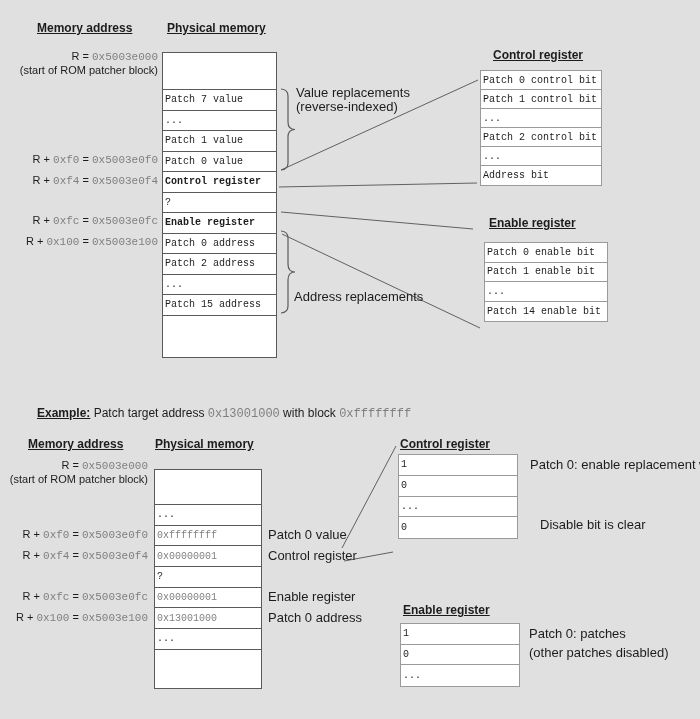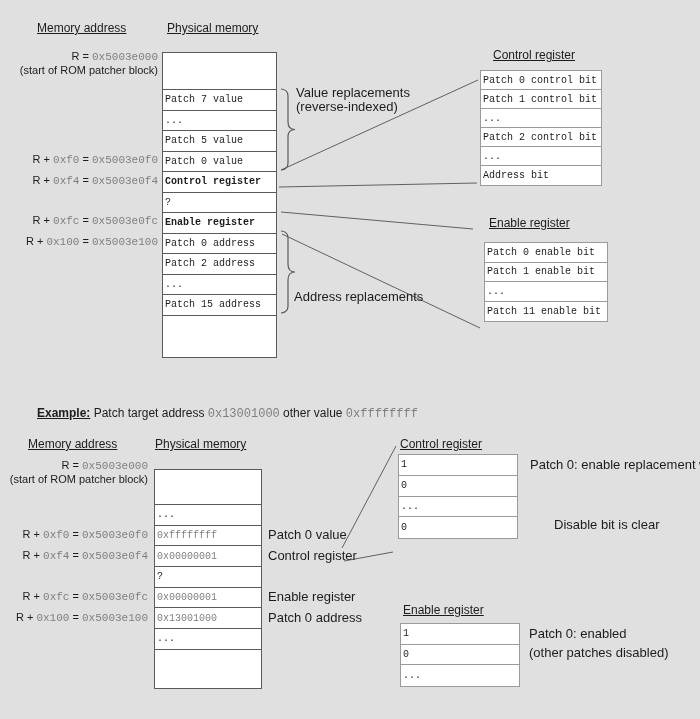--- a/index.html
+++ b/index.html
@@ -5,21 +5,21 @@
   * { margin:0; padding:0; box-sizing:border-box; }
   html,body { width:700px; height:719px; }
   body {
     position:relative;
     background:#e0e0e0;
     font-family:"Liberation Sans", sans-serif;
     color:#1c1c1c;
     overflow:hidden;
   }
   .abs { position:absolute; }
-  .hdr { font-weight:normal; font-size:12px; line-height:14px; text-decoration:underline; white-space:nowrap;text-align:right; }
+  .hdr { font-weight:bold; font-size:12px; line-height:14px; text-decoration:underline; white-space:nowrap;text-align:right; }
   .lbl { font-size:13px; line-height:13px; white-space:nowrap; }
   .small { font-size:9.5px; line-height:11px; }
   .mono { font-family:"Liberation Mono","DejaVu Sans Mono",monospace; color:#7f7f7f; }
   .addr { font-size:11px; line-height:13px; text-align:right; white-space:pre; }
   .caption { font-size:12px; line-height:14px; white-space:pre; }
   .caption .cap-label { font-weight:bold; text-decoration:underline;margin-top:44px; }
   .vtable { position:absolute; background:#ffffff; border:1px solid #5a5a5a; }
   .vtable .row {
     border-bottom:1px solid #5a5a5a;
     display:flex; align-items:center;
@@ -63,21 +63,21 @@
 <div class="abs addr small" style="right:542px; top:64px">(start of ROM patcher block)</div>
 <div class="abs addr" style="right:542px; top:153px"><span>R + </span><span class="mono">0xf0</span><span> = </span><span class="mono">0x5003e0f0</span></div>
 <div class="abs addr" style="right:542px; top:174px"><span>R + </span><span class="mono">0xf4</span><span> = </span><span class="mono">0x5003e0f4</span></div>
 <div class="abs addr" style="right:542px; top:214px"><span>R + </span><span class="mono">0xfc</span><span> = </span><span class="mono">0x5003e0fc</span></div>
 <div class="abs addr" style="right:542px; top:235px"><span>R + </span><span class="mono">0x100</span><span> = </span><span class="mono">0x5003e100</span></div>
 
 <div class="vtable t-mem" style="left:162px; top:52px; width:115px">
   <div class="row" style="height:37px"></div>
   <div class="row">Patch 7 value</div>
   <div class="row">...</div>
-  <div class="row">Patch 5 value</div>
+  <div class="row">Patch 1 value</div>
   <div class="row">Patch 0 value</div>
   <div class="row bold">Control register</div>
   <div class="row">?</div>
   <div class="row bold">Enable register</div>
   <div class="row">Patch 0 address</div>
   <div class="row">Patch 2 address</div>
   <div class="row">...</div>
   <div class="row">Patch 15 address</div>
   <div class="row" style="height:41px"></div>
 </div>
@@ -94,24 +94,24 @@
   <div class="row">Patch 2 control bit</div>
   <div class="row">...</div>
   <div class="row">Address bit</div>
 </div>
 
 <div class="abs hdr" style="left:489px; top:216px">Enable register</div>
 <div class="vtable reg t-en" style="left:484px; top:242px; width:124px">
   <div class="row">Patch 0 enable bit</div>
   <div class="row">Patch 1 enable bit</div>
   <div class="row">...</div>
-  <div class="row">Patch 11 enable bit</div>
+  <div class="row">Patch 14 enable bit</div>
 </div>
 
-<div class="abs caption" style="left:37px; top:406px"><span class="cap-label">Example:</span><span> Patch target address </span><span class="mono">0x13001000</span><span> other value </span><span class="mono">0xffffffff</span></div>
+<div class="abs caption" style="left:37px; top:406px"><span class="cap-label">Example:</span><span> Patch target address </span><span class="mono">0x13001000</span><span> with block </span><span class="mono">0xffffffff</span></div>
 
 <div class="abs hdr" style="left:28px; top:437px">Memory address</div>
 <div class="abs hdr" style="left:155px; top:437px">Physical memory</div>
 
 <div class="abs addr" style="right:552px; top:459px"><span>R = </span><span class="mono">0x5003e000</span></div>
 <div class="abs addr small" style="right:552px; top:473px">(start of ROM patcher block)</div>
 <div class="abs addr" style="right:552px; top:528px"><span>R + </span><span class="mono">0xf0</span><span> = </span><span class="mono">0x5003e0f0</span></div>
 <div class="abs addr" style="right:552px; top:549px"><span>R + </span><span class="mono">0xf4</span><span> = </span><span class="mono">0x5003e0f4</span></div>
 <div class="abs addr" style="right:552px; top:590px"><span>R + </span><span class="mono">0xfc</span><span> = </span><span class="mono">0x5003e0fc</span></div>
 <div class="abs addr" style="right:552px; top:611px"><span>R + </span><span class="mono">0x100</span><span> = </span><span class="mono">0x5003e100</span></div>
@@ -134,22 +134,22 @@
 <div class="abs lbl" style="left:268px; top:611px">Patch 0 address</div>
 
 <div class="abs hdr" style="left:400px; top:437px">Control register</div>
 <div class="vtable reg b-ctrl" style="left:398px; top:454px; width:120px">
   <div class="row">1</div>
   <div class="row">0</div>
   <div class="row">...</div>
   <div class="row">0</div>
 </div>
 <div class="abs lbl" style="left:530px; top:458px">Patch 0: enable replacement with</div>
-<div class="abs lbl" style="left:554px; top:518px">Disable bit is clear</div>
+<div class="abs lbl" style="left:540px; top:518px">Disable bit is clear</div>
 
 <div class="abs hdr" style="left:403px; top:603px">Enable register</div>
 <div class="vtable reg b-en" style="left:400px; top:623px; width:120px">
   <div class="row">1</div>
   <div class="row">0</div>
   <div class="row">...</div>
 </div>
-<div class="abs lbl" style="left:529px; top:627px">Patch 0: enabled</div>
+<div class="abs lbl" style="left:529px; top:627px">Patch 0: patches</div>
 <div class="abs lbl" style="left:529px; top:646px">(other patches disabled)</div>
 
 </body></html>

